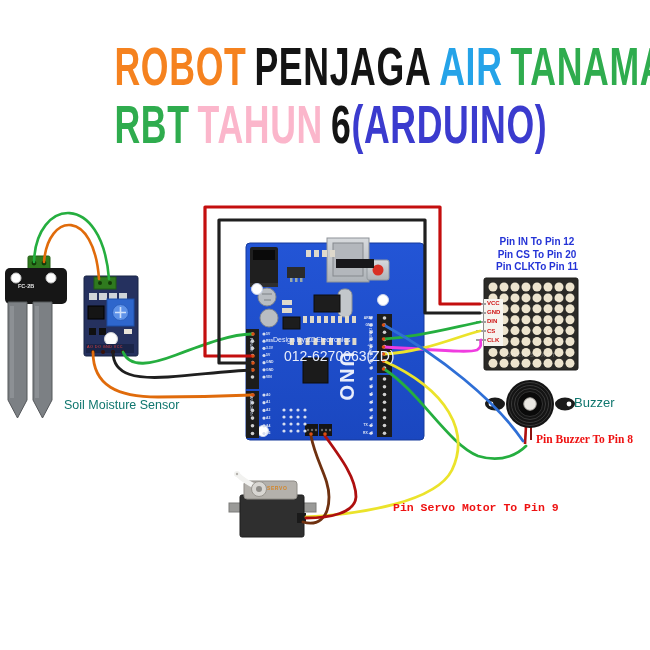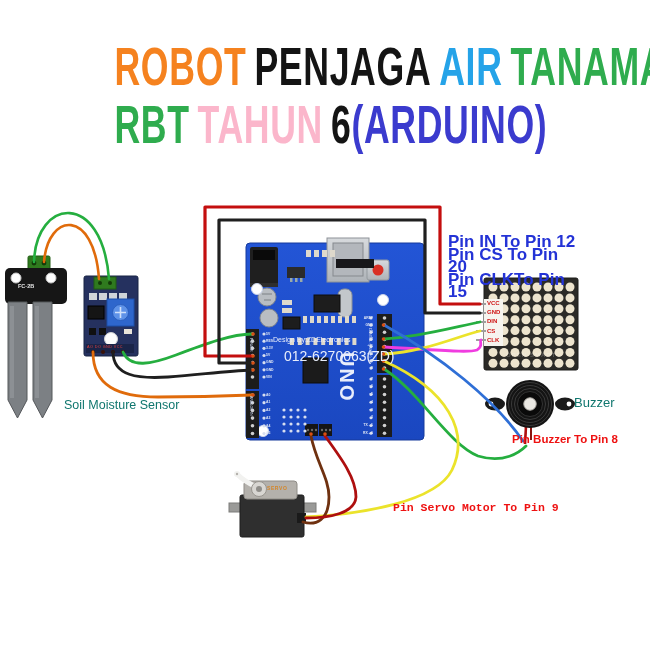--- a/index.html
+++ b/index.html
@@ -9,22 +9,22 @@
   svg{position:absolute;left:0;top:0;}
   .abs{position:absolute;}
   
   .title-line{position:absolute;left:0;width:650px;text-align:center;
       font-weight:bold;font-size:54px;line-height:48px;letter-spacing:1px;
       transform:scaleX(0.66);white-space:nowrap;}
   .t-word{margin:0 6px;}
   .t-word.tight-r{margin-right:0;}
   .t-word.tight-l{margin-left:0;}
   
-  .mx-notes{position:absolute;left:448px;top:236px;width:130px;text-align:left;
-      font-size:17px;line-height:12.6px;font-weight:bold;color:#2433D6;}
+  .mx-notes{position:absolute;left:472px;top:236px;width:130px;text-align:center;
+      font-size:10px;line-height:12.6px;font-weight:bold;color:#2433D6;}
   
   .red-note{position:absolute;font-size:11.5px;font-weight:bold;color:#EE1111;white-space:nowrap;}
   .plain-label{position:absolute;color:#0f766e;white-space:nowrap;}
   
   .mx-strip{position:absolute;left:485px;top:299px;width:18px;}
   .mx-pin{height:9.2px;font-size:6px;line-height:9.2px;font-weight:bold;color:#D01414;
       padding-left:2px;letter-spacing:0;}
   
   .silk{position:absolute;color:#e9eefb;white-space:nowrap;}
   .rot90{transform:rotate(90deg);transform-origin:left top;}
@@ -379,35 +379,35 @@
 <div class="title-line" style="top:42px">
   <span class="t-word" style="color: rgb(245, 130, 31);">ROBOT</span><span class="t-word" style="color: rgb(20, 20, 20);">PENJAGA</span><span class="t-word" style="color: rgb(37, 163, 232);">AIR</span><span class="t-word" style="color: rgb(47, 172, 78);">TANAMAN</span>
 </div>
 <div class="title-line" style="top:100px">
   <span class="t-word" style="color: rgb(47, 172, 78);">RBT</span><span class="t-word" style="color: rgb(251, 182, 203);">TAHUN</span><span class="t-word tight-r" style="color: rgb(20, 20, 20);">6</span><span class="t-word tight-l" style="color: rgb(59, 59, 206);">(ARDUINO)</span>
 </div>
 
 <div class="mx-notes">
   <div>Pin IN To Pin 12</div>
   <div>Pin CS To Pin 20</div>
-  <div>Pin CLKTo Pin 15</div>
+  <div>Pin CLKTo Pin 11</div>
 </div>
 
 <div class="mx-strip">
   <div class="mx-pin">VCC</div>
   <div class="mx-pin">GND</div>
   <div class="mx-pin">DIN</div>
   <div class="mx-pin">CS</div>
   <div class="mx-pin">CLK</div>
 </div>
 <div class="abs" style="left:506px;top:352px;font-size:6px;font-weight:bold;letter-spacing:1px;color:rgba(255,255,255,0.22);">OPEN-SMART</div>
 
 <div class="plain-label" style="left:64px;top:398px;font-size:12.5px;">Soil Moisture Sensor</div>
 <div class="plain-label" style="left:574px;top:395px;font-size:13px;">Buzzer</div>
-<div class="red-note" style="left:512px;top:433px;">Pin Buzzer To Pin 8</div>
+<div class="red-note" style="left:536px;top:433px;font-family:Liberation Serif, serif;">Pin Buzzer To Pin 8</div>
 <div class="red-note" style="left:393px;top:501px;font-family:Liberation Mono, monospace;">Pin Servo Motor To Pin 9</div>
 
 <div class="silk" style="left:273px;top:336px;font-size:7px;">Design By:ZDElectronics</div>
 <div class="silk" style="left:284px;top:348px;font-size:14px;">012-6270063(ZD)</div>
 <div class="silk rot90" style="left:358px;top:352px;font-size:20px;font-weight:bold;letter-spacing:2px;">UNO</div>
 <div class="silk rot90" style="left:372px;top:328px;font-size:3.8px;color:#cfd9f2;">DIGITAL (PWM~)</div>
 <div class="silk rot90" style="left:253px;top:338px;font-size:3.6px;color:#cfd9f2;">POWER</div>
 <div class="silk rot90" style="left:253px;top:396px;font-size:3.6px;color:#cfd9f2;">ANALOG IN</div>
 <div class="pincol" style="left:266px;top:330.5px;font-size:3.4px;line-height:7.2px;">5V
 RES

